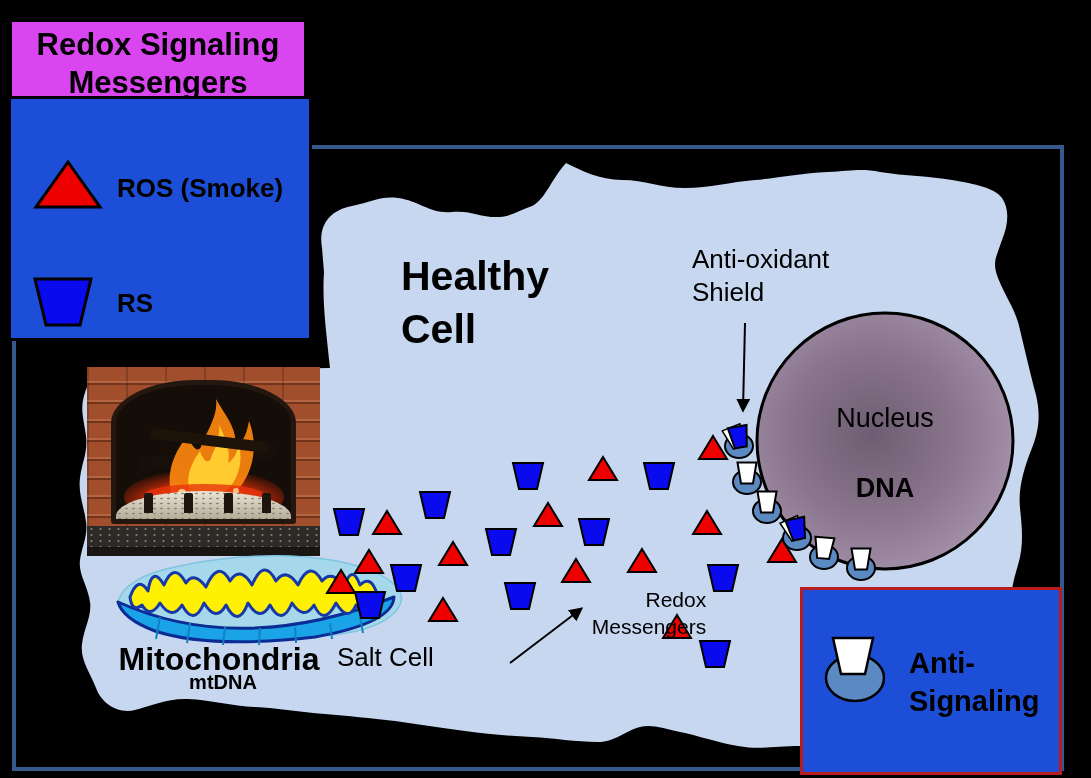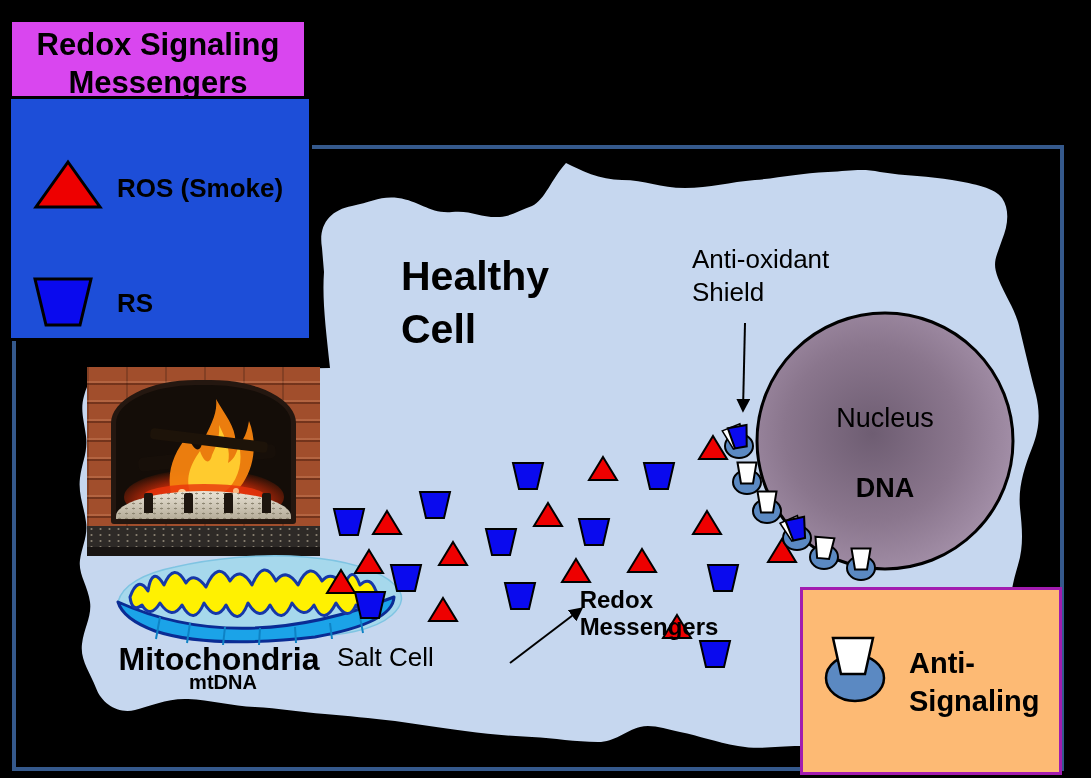--- a/index.html
+++ b/index.html
@@ -35,29 +35,29 @@
 
   
   .lbl{position:absolute;z-index:5;white-space:pre;}
   #healthy-cell{left:401px;top:250px;font-size:41px;font-weight:bold;line-height:53px;}
   #shield-label{left:692px;top:243px;font-size:26px;line-height:33px;}
   #nucleus-label{left:885px;top:403px;font-size:27px;transform:translateX(-50%);}
   #dna-label{left:885px;top:461px;font-size:27px;font-weight:bold;transform:translateX(-50%);margin-top:12px;}
   #mito-label{left:219px;top:641px;font-size:32px;font-weight:bold;transform:translateX(-50%);}
   #mtdna-label{left:223px;top:671px;font-size:20px;font-weight:bold;transform:translateX(-50%);}
   #saltwater-label{left:337px;top:642px;font-size:26px;}
-  #redox-label{left:649px;top:586px;font-size:24px;font-weight:bold;line-height:27px;
-               text-align:left;transform:translateX(-50%);}
+  #redox-label{left:649px;top:586px;font-size:21px;font-weight:normal;line-height:27px;
+               text-align:right;transform:translateX(-50%);}
 
   
   #legend-title{left:8px;top:18px;width:292px;height:78px;background:#d946ef;border:4px solid #000;
     z-index:6;text-align:center;font-weight:bold;font-size:31px;line-height:38px;padding-top:4px;}
   #legend-body{left:8px;top:96px;width:298px;height:239px;background:#1d4ed8;border:3px solid #000;z-index:6;}
   .legend-item-label{position:absolute;left:106px;font-weight:bold;font-size:26px;}
-  #antiox-box{left:800px;top:587px;width:256px;height:182px;background:#fdba74;border:3px solid #a21caf;z-index:6;}
+  #antiox-box{left:800px;top:587px;width:256px;height:182px;background:#1d4ed8;border:3px solid #b91c1c;z-index:6;}
   #antiox-text{position:absolute;left:106px;top:54px;font-weight:bold;font-size:29px;line-height:38px;}
 </style>
 </head>
 <body>
 
 <div id="stage">
 
   <div id="frame" class="abs"></div>
 
   <svg class="abs layer">

